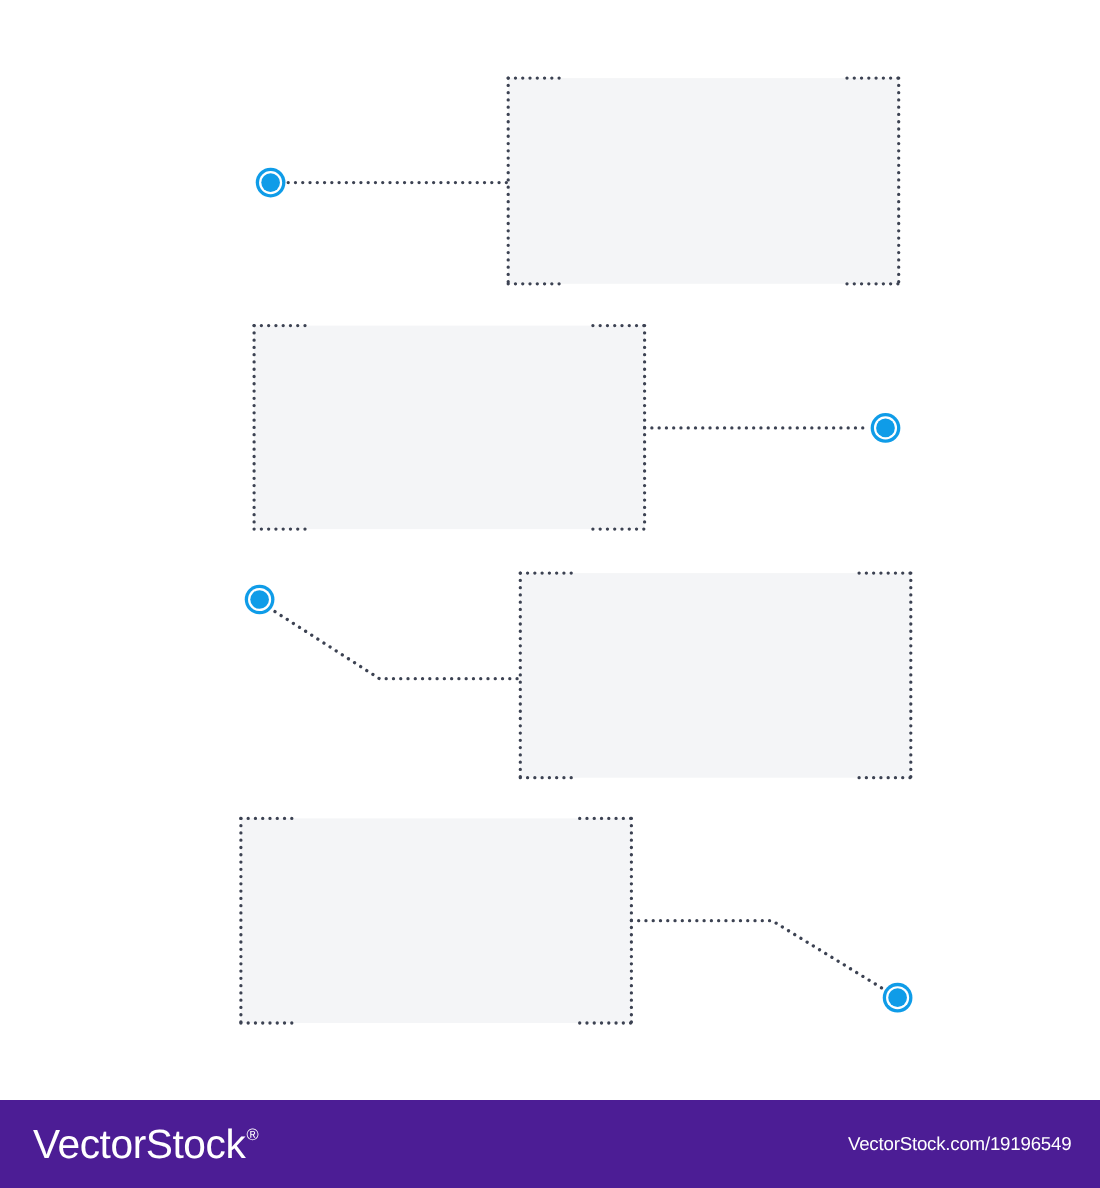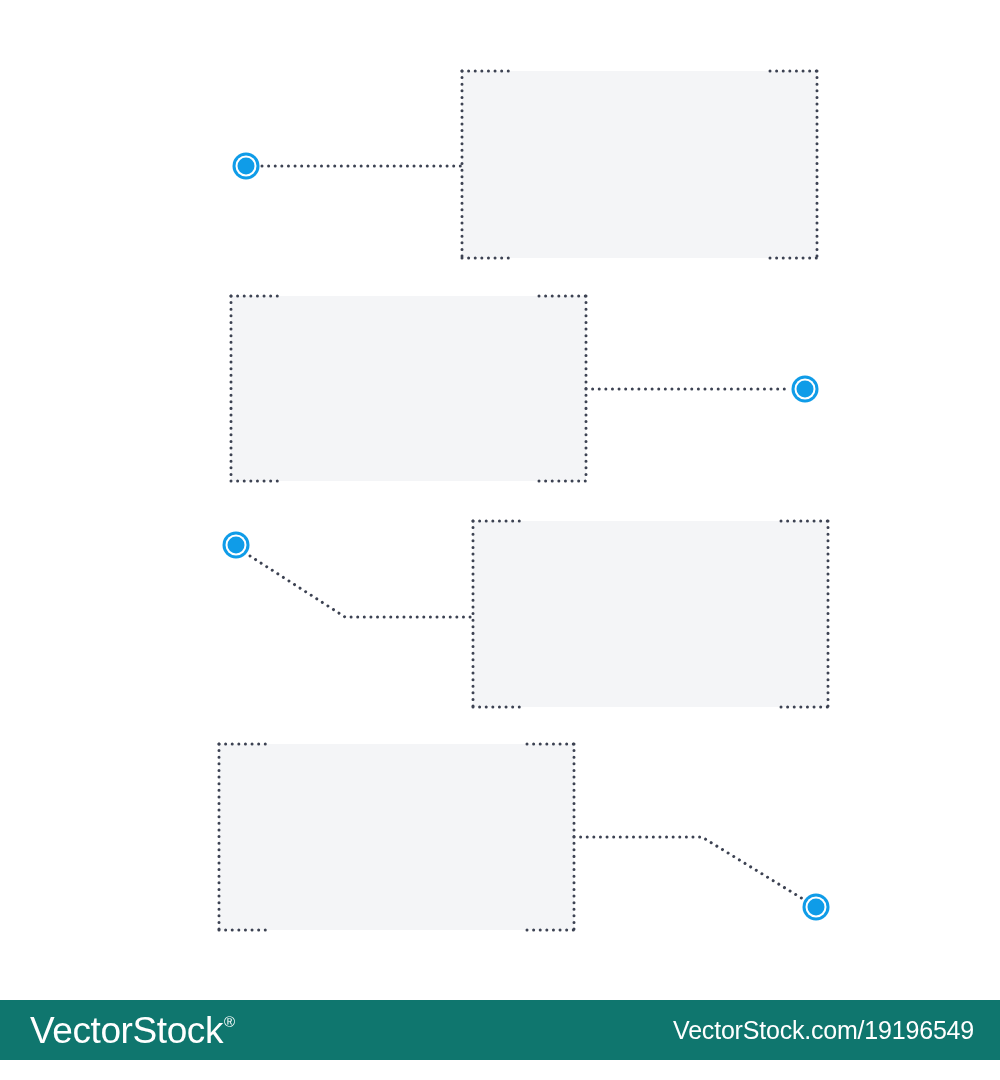--- a/index.html
+++ b/index.html
@@ -28,22 +28,22 @@
     width: 1000px;
     height: 1000px;
   }
 
   
   #footer {
     position: absolute;
     left: 0;
     top: 1000px;
     width: 1000px;
-    height: 60px;
-    background: #0f766e;
+    height: 80px;
+    background: #4c1d95;
     display: flex;
     align-items: center;
     justify-content: space-between;
     box-sizing: border-box;
     padding: 0 26px 0 30px;
   }
 
   .logo {
     color: #ffffff;
     font-size: 37px;
@@ -59,21 +59,21 @@
   .logo .lw-reg {
     font-size: 15px;
     font-weight: 400;
     position: relative;
     top: 2px;
     left: 1px;
   }
 
   .site-url {
     color: #ffffff;
-    font-size: 25px;
+    font-size: 17px;
     font-weight: 400;
     letter-spacing: -0.2px;
     white-space: nowrap;
     font-family: "Liberation Sans", sans-serif;
   }
 </style>
 </head>
 <body>
 
 <div id="stage">

